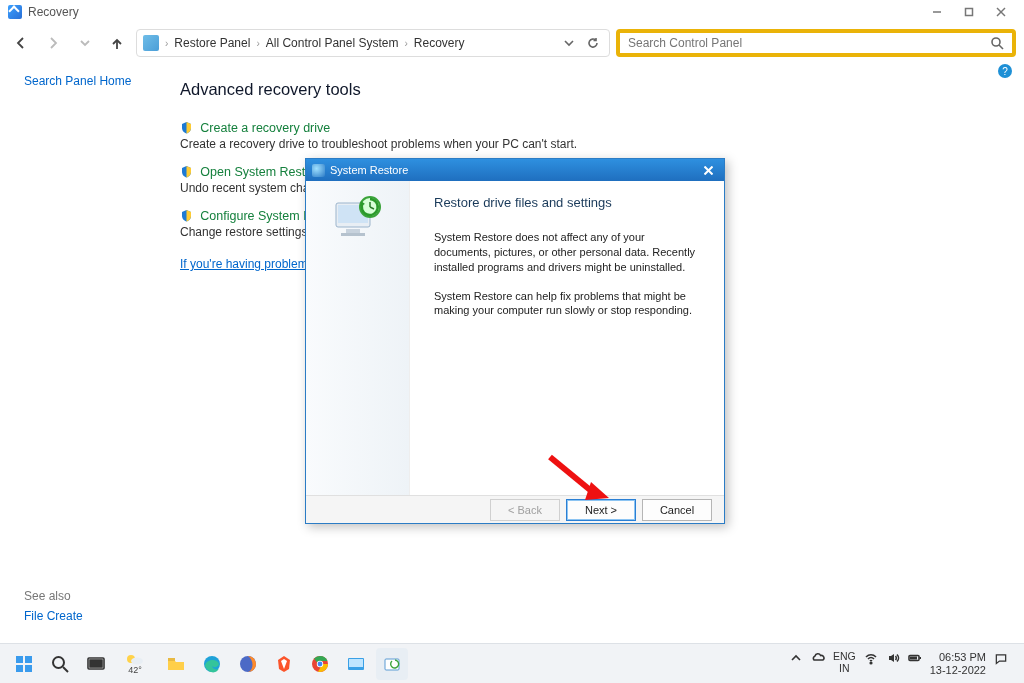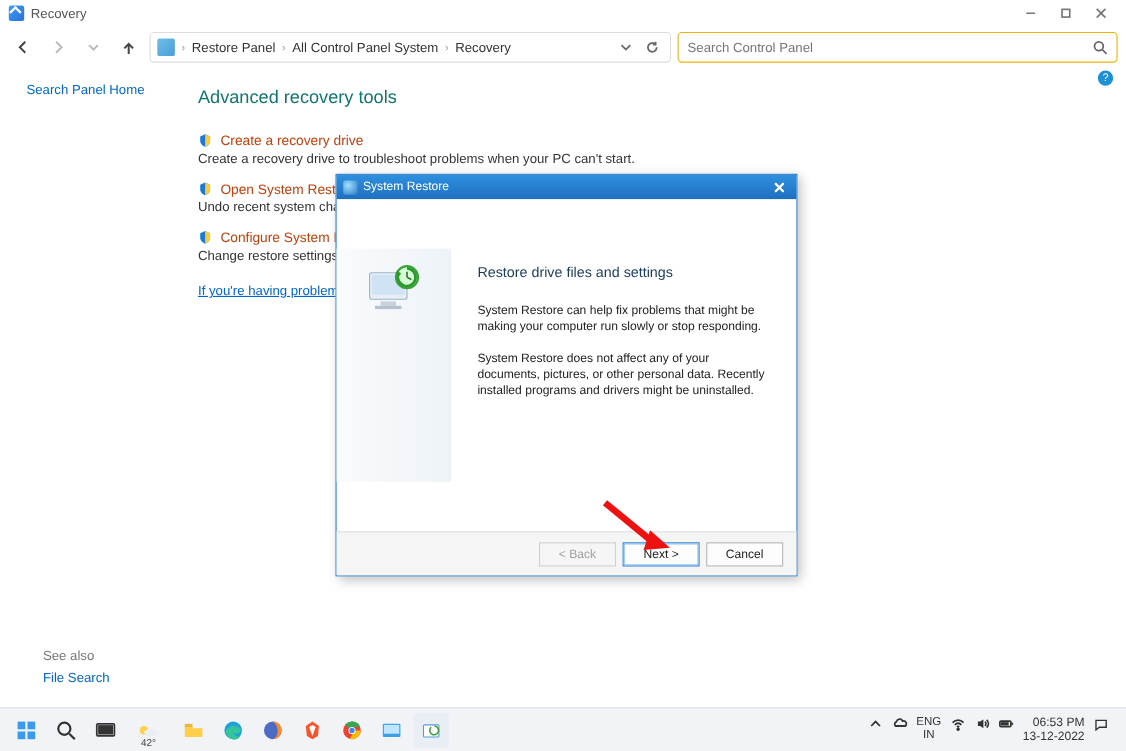--- a/index.html
+++ b/index.html
@@ -72,21 +72,21 @@
     background:linear-gradient(135deg,#6fbde8,#4a9ed8);
     border-radius:2px;
   }
   .bc-sep { color:#999; font-size:10px; margin:0 2px;}
   .addr .spacer{flex:1;}
   .addr-btn { width:20px;height:20px;display:flex;align-items:center;justify-content:center;color:#666;}
   .addr-btn svg{width:12px;height:12px;stroke:currentColor;stroke-width:1.6;fill:none;}
   .search {
     width: 400px;
     height: 28px;
-    border: 1px solid #eab308;
+    border: 4px solid #eab308;
     border-radius: 4px;
     display:flex; align-items:center;
     padding: 0 8px;
     color:#888;
   }
   .search input{
     border:none;outline:none;flex:1;font-size:12px;color:#333;background:transparent;
   }
   .search .mag { width:14px;height:14px;stroke:#666;stroke-width:1.6;fill:none;}
 
@@ -97,38 +97,38 @@
     display:flex;
   }
   .left-pane {
     width: 170px;
     padding: 12px 10px 10px 24px;
     font-size:12px;
   }
   .left-pane a { color:#0066cc; text-decoration:none; }
   .see-also {
     position:absolute; left:24px; bottom:20px;
-    color:#666; font-size:12px;margin-left:15px;
+    color:#666; font-size:12px;
   }
   .see-also .hdr{ color:#777; margin-bottom:6px;}
   .see-also a{ color:#0066cc; text-decoration:none;}
 
   .main-pane {
     flex:1;
     padding: 18px 30px 10px 10px;
     position:relative;
   }
   .page-title {
-    color: #0f766e;
+    color: #0f172a;
     font-size: 16.5px;
     font-weight: 400;
     margin-bottom: 22px;
   }
   .tool-item { margin-bottom: 14px; }
-  .tool-link { color:#c2410c; text-decoration:none; font-size:12.5px;}
+  .tool-link { color:#15803d; text-decoration:none; font-size:12.5px;}
   .shield {
     display:inline-block; width:13px; height:13px; vertical-align:-2px; margin-right:4px;
   }
   .shield svg{width:13px;height:13px;}
   .tool-desc { color:#333; font-size:12px; margin-top:2px;}
   .trouble-link{ color:#0066cc; font-size:12px;}
 
   .help-badge{
     position:absolute; right:12px; top:2px;
     width:14px;height:14px;border-radius:50%;
@@ -137,21 +137,21 @@
   }
 
   
   .dialog {
     position:absolute;
     left: 305px; top: 158px;
     width: 420px; height: 366px;
     background:#fff;
     border:1px solid #2b7cc5;
     box-shadow: 3px 3px 10px rgba(0,0,0,0.25);
-    display:flex; flex-direction:column;gap:45px;
+    display:flex; flex-direction:column;
   }
   .dlg-title{
     height:22px;
     background: linear-gradient(#2e90e0,#1f6fbf);
     color:#fff; font-size:11px;
     display:flex;align-items:center;
     padding:0 6px;
   }
   .dlg-title .sr-icon{
     width:13px;height:13px;margin-right:5px;
@@ -174,21 +174,21 @@
   .dlg-main{
     flex:1; padding: 14px 22px 8px 24px;
     font-size:11px; color:#222;
   }
   .dlg-main h3{
     font-size:13px; font-weight:400; color:#1a3a5a;
     margin-bottom:20px;
   }
   .dlg-main p{ margin-bottom:14px; line-height:1.35;}
   .dlg-footer{
-    height:40px;
+    height:28px;
     border-top:1px solid #e0e0e0;
     background:#f5f5f5;
     display:flex;
     align-items:center;
     justify-content:flex-end;
     padding-right:12px;
     gap:6px;
   }
   .dlg-btn{
     min-width:70px; height:22px;
@@ -220,21 +220,21 @@
     padding:0 6px;
   }
   .tb-item{
     width:32px;height:32px;margin:0 2px;
     display:flex;align-items:center;justify-content:center;
     border-radius:4px;
   }
   .tb-item svg{width:20px;height:20px;}
   .tb-weather{
     width:42px;height:32px;
-    display:flex;align-items:center;justify-content:flex-end;
+    display:flex;align-items:center;justify-content:center;
     font-size:9px;color:#444;flex-direction:column;
     margin-right:2px;
   }
   .taskbar .spacer{flex:1;}
   .tray{
     display:flex;gap:8px;
     font-size:10.5px;color:#333;
     padding-right:6px;
   }
   .tray .lang{ text-align:center; line-height:1.1;}
@@ -322,21 +322,21 @@
         <line x1="9" y1="9" x2="13" y2="13"></line>
       </svg>
   </div>
 </div>
 
 <div class="content">
   <div class="left-pane">
     <a href="#">Search Panel Home</a>
     <div class="see-also">
       <div class="hdr">See also</div>
-      <a href="#">File Search</a>
+      <a href="#">File Create</a>
     </div>
   </div>
 
   <div class="main-pane">
     <div class="help-badge">?</div>
     <div class="page-title">Advanced recovery tools</div>
 
     <div class="tool-item">
       <span class="shield">
         <svg viewBox="0 0 13 13">
@@ -397,22 +397,22 @@
         <rect x="13" y="40" width="24" height="3" fill="#b5c2ce"></rect>
         <circle cx="42" cy="14" r="10" fill="#d7ffd7" stroke="#3aa33a" stroke-width="2"></circle>
         <path d="M42 6 A8 8 0 1 1 34.8 10" fill="none" stroke="#2a9a2a" stroke-width="2.5"></path>
         <polygon points="33,8 37,11 32,13" fill="#2a9a2a"></polygon>
         <line x1="42" y1="14" x2="42" y2="9" stroke="#2a7a2a" stroke-width="1.5"></line>
         <line x1="42" y1="14" x2="46" y2="16" stroke="#2a7a2a" stroke-width="1.5"></line>
       </svg>
     </div>
     <div class="dlg-main">
       <h3>Restore drive files and settings</h3>
+      <p>System Restore does not affect any of your documents, pictures, or other personal data. Recently installed programs and drivers might be uninstalled.</p>
       <p>System Restore can help fix problems that might be making your computer run slowly or stop responding.</p>
-      <p>System Restore does not affect any of your documents, pictures, or other personal data. Recently installed programs and drivers might be uninstalled.</p>
     </div>
   </div>
   <div class="dlg-footer">
     <button class="dlg-btn disabled">&lt; Back</button>
     <button class="dlg-btn default">Next &gt;</button>
     <button class="dlg-btn">Cancel</button>
   </div>
 </div>
 
 <div class="arrow">

